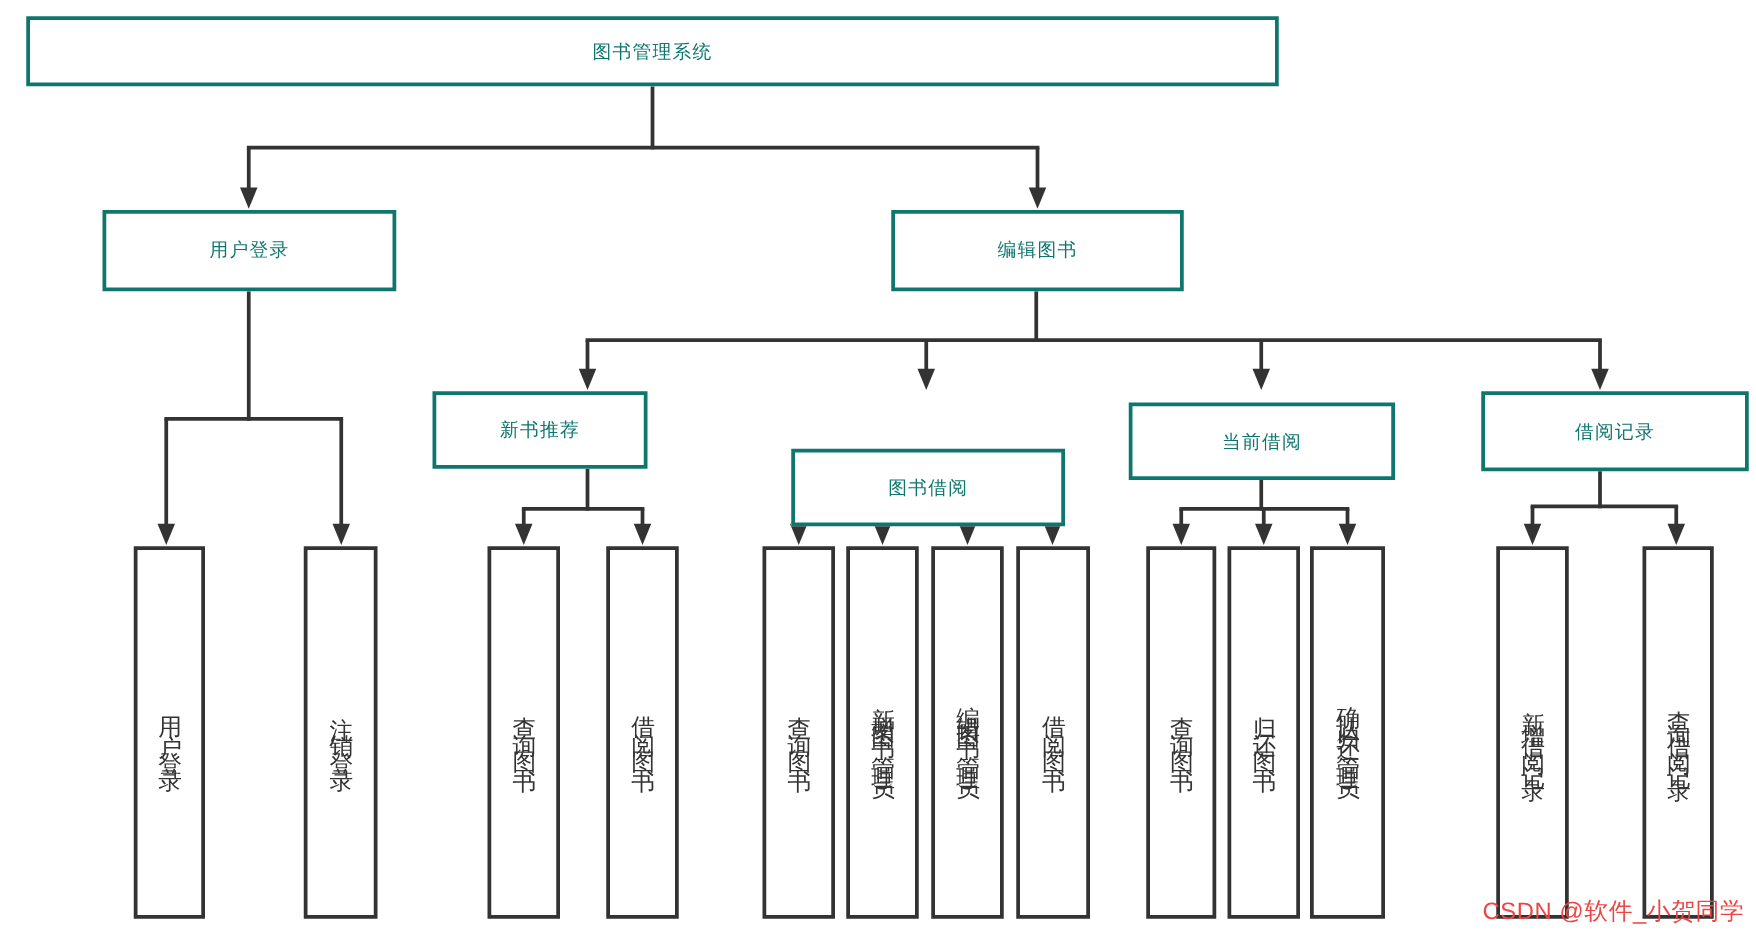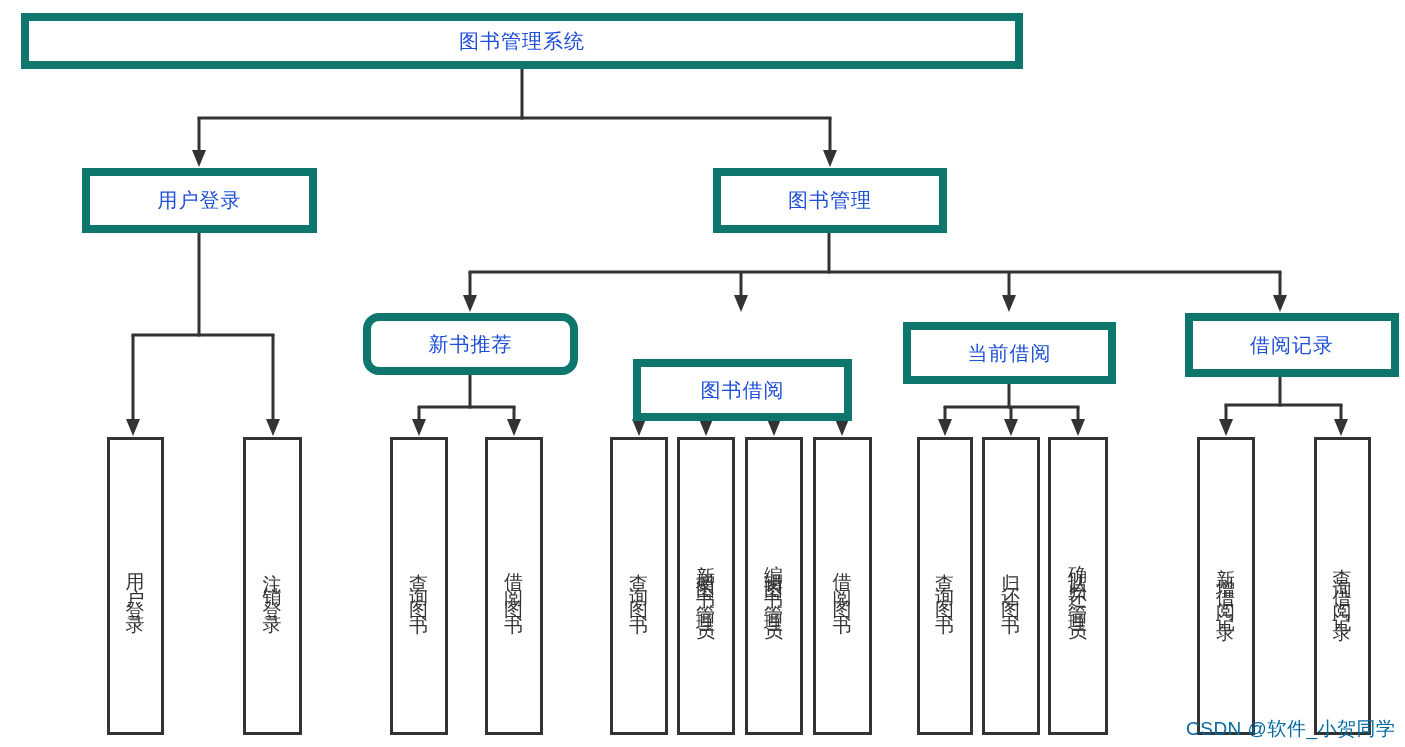--- a/index.html
+++ b/index.html
@@ -9,24 +9,24 @@
     background:#ffffff;
     font-family:"Liberation Sans","DejaVu Sans",sans-serif;
     overflow:hidden;
   }
   #connectors{position:absolute;left:0;top:0;}
   #connectors line{stroke:#333333;stroke-width:3;}
   #connectors polygon{fill:#333333;}
   .hbox{
     position:absolute;
     box-sizing:border-box;
-    border:8px solid #0f766e;
+    border:3px solid #0f766e;
     background:#ffffff;
     display:flex;align-items:center;justify-content:center;
-    font-size:20px;color:#1d4ed8;
+    font-size:15px;color:#0f766e;
     letter-spacing:1px;
     white-space:nowrap;
   }
   .vbox{
     position:absolute;
     box-sizing:border-box;
     border:3px solid #333333;
     background:#ffffff;
     display:flex;align-items:center;justify-content:center;
     color:#333333;
@@ -38,21 +38,21 @@
     line-height:1;
     white-space:nowrap;
   }
   .v4 .vtext{letter-spacing:14px;}
   .v6 .vtext{letter-spacing:11px;}
   .v9 .vtext{letter-spacing:8px;}
   #watermark{
     position:absolute;
     left:1186px;top:716px;
     font-size:19px;
-    color:#0369a1;
+    color:#ef4444;
     letter-spacing:0.5px;
     white-space:nowrap;
   }
 </style>
 </head>
 <body>
 
 <div id="canvas">
 
   <svg id="connectors" width="1405" height="747" viewBox="0 0 1405 747">
@@ -113,23 +113,23 @@
     <line x1="1224.5" y1="405" x2="1342.5" y2="405"></line>
     <line x1="1226" y1="405" x2="1226" y2="421"></line>
     <line x1="1341" y1="405" x2="1341" y2="421"></line>
     <polygon points="1219,419 1233,419 1226,436"></polygon>
     <polygon points="1334,419 1348,419 1341,436"></polygon>
   </svg>
 
   <div class="hbox" style="left:21px;top:13px;width:1002px;height:56px;">图书管理系统</div>
 
   <div class="hbox" style="left:82px;top:168px;width:235px;height:65px;">用户登录</div>
-  <div class="hbox" style="left:713px;top:168px;width:234px;height:65px;">图书管理</div>
+  <div class="hbox" style="left:713px;top:168px;width:234px;height:65px;">编辑图书</div>
 
-  <div class="hbox" style="left:363px;top:313px;width:215px;height:62px;border-radius:16px;">新书推荐</div>
+  <div class="hbox" style="left:346px;top:313px;width:172px;height:62px;">新书推荐</div>
   <div class="hbox" style="left:633px;top:313px;width:219px;height:62px;margin-top:46px;">图书借阅</div>
   <div class="hbox" style="left:903px;top:322px;width:213px;height:62px;">当前借阅</div>
   <div class="hbox" style="left:1173px;top:313px;width:214px;height:64px;margin-left:12px;">借阅记录</div>
 
   <div class="vbox v4" style="left:107px;top:437px;width:57px;height:298px;">
     <span class="vtext">用户登录</span>
   </div>
   <div class="vbox v4" style="left:243px;top:437px;width:59px;height:298px;">
     <span class="vtext">注销登录</span>
   </div>

